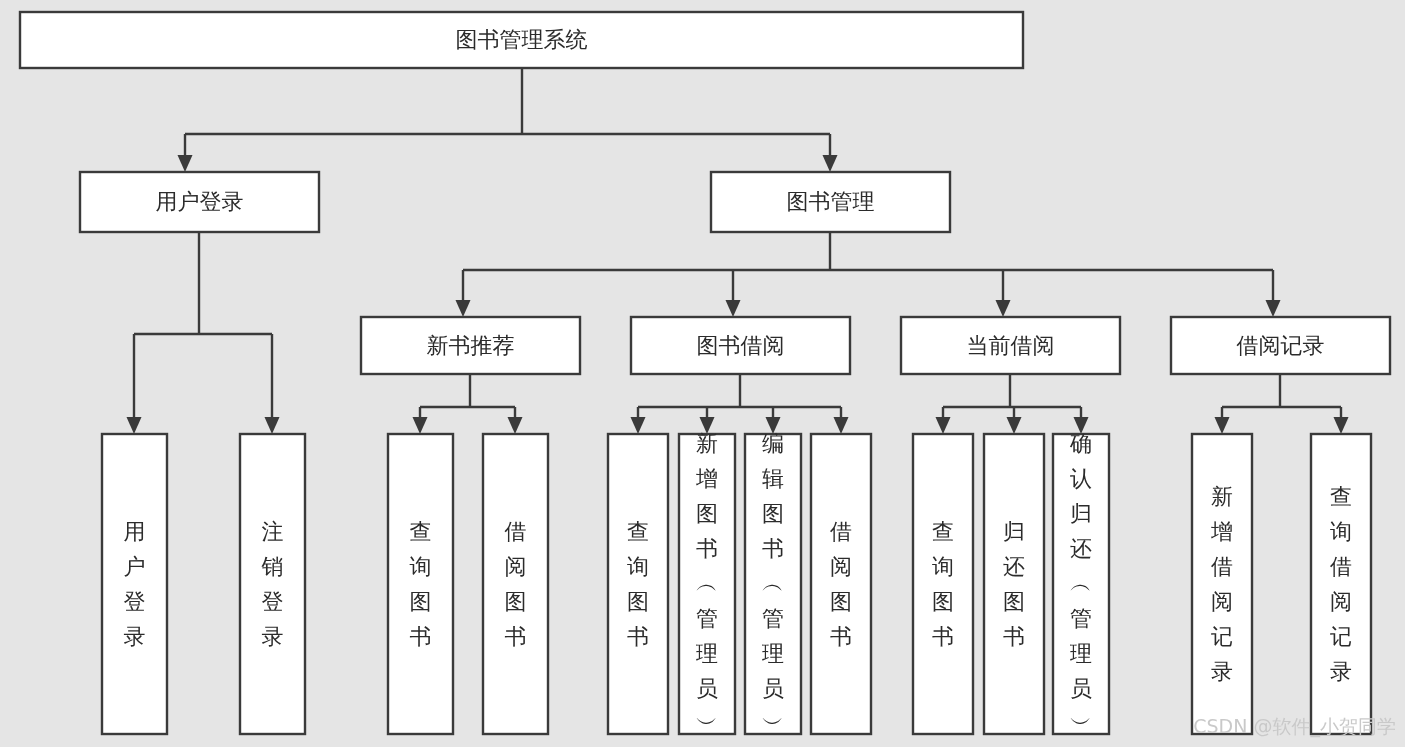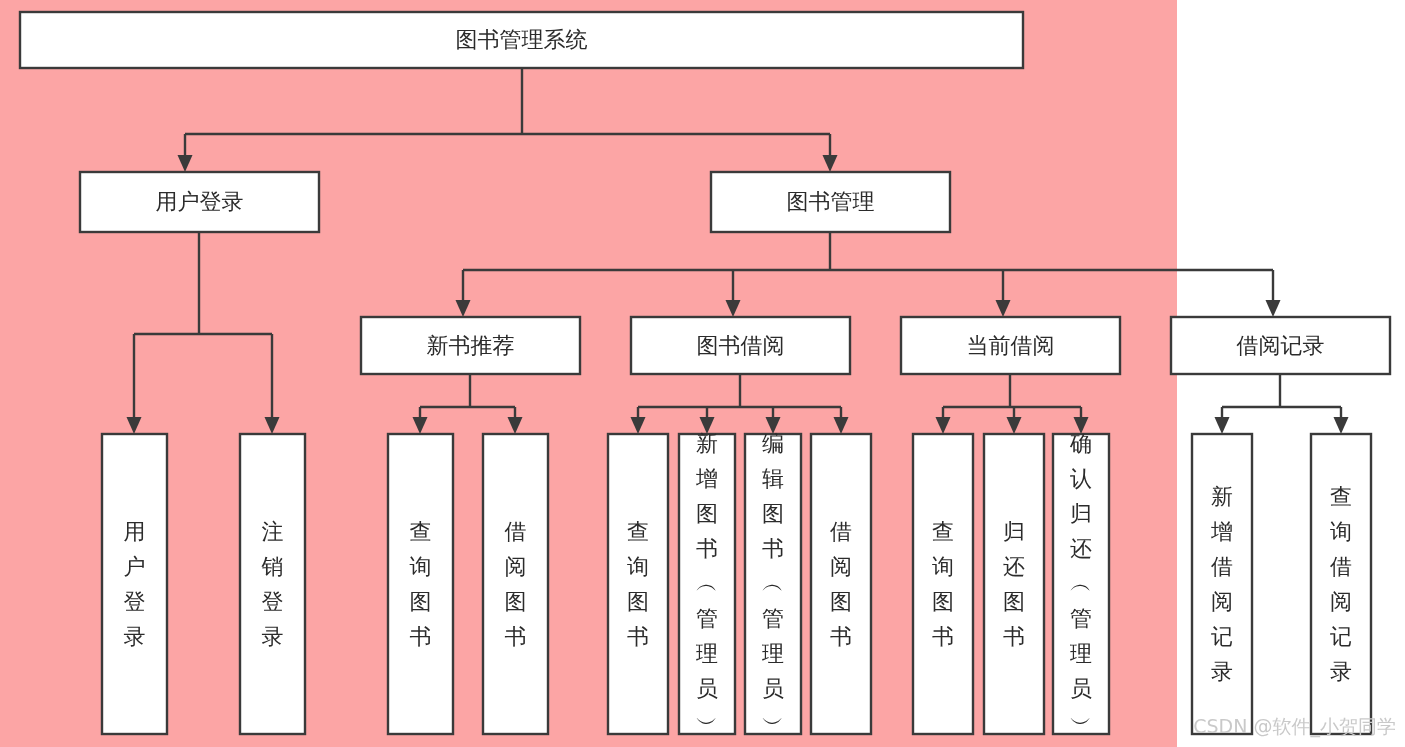--- a/index.html
+++ b/index.html
@@ -10,23 +10,23 @@
   }
   body {
     width: 1405px;
     height: 747px;
     font-family: "DejaVu Sans", "Liberation Sans", sans-serif;
     overflow: hidden;
     position: relative;
   }
   #diagram-root {
     position: relative;
-    width: 1177px;
+    width: 1405px;
     height: 747px;
-    background: #fca5a5;
+    background: #e5e5e5;
   }
   svg#flowchart {
     display: block;
     width: 1405px;
     height: 747px;
   }
   .node-box {
     fill: #ffffff;
     stroke: #3a3a3a;
     stroke-width: 2.4;

